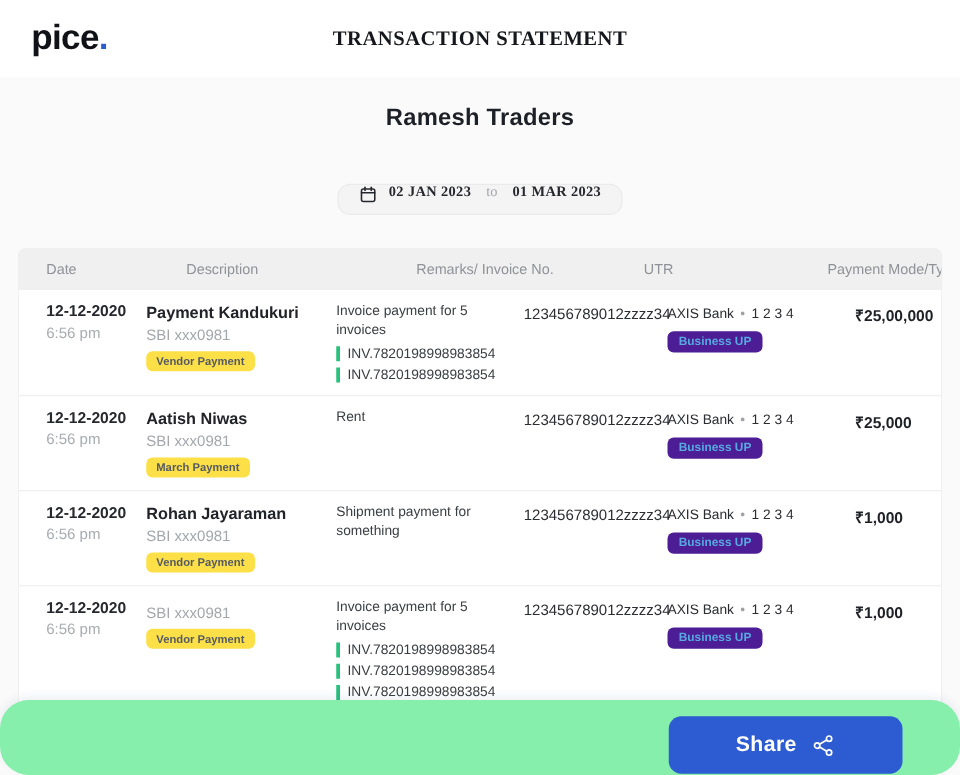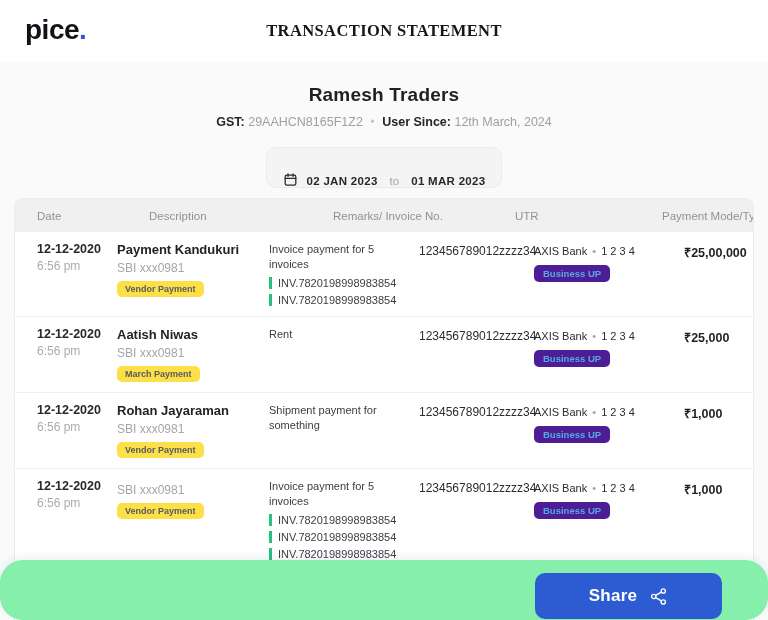--- a/index.html
+++ b/index.html
@@ -15,21 +15,21 @@
   
   .merchant { position:absolute; top:84px; left:0; right:0; text-align:center; }
   .merchant-name { font-size:19px; font-weight:700; color:#1d2026; letter-spacing:0.2px; }
   .merchant-meta { margin-top:9px; font-size:12.5px; }
   .meta-label { color:#24262b; font-weight:700; }
   .meta-value { color:#9da0a6; font-weight:500; }
   .meta-sep { color:#c3c6cb; margin:0 4px; }
 
   
   .chip-wrap { position:absolute; top:147px; left:0; right:0; display:flex; justify-content:center; }
-  .date-chip { display:inline-flex; align-items:flex-end; gap:9px; background:#f4f4f4; border:1px solid #eaeaea; border-radius:10px; height:41px; padding:0 16px; }
+  .date-chip { display:inline-flex; align-items:flex-start; gap:9px; background:#f4f4f4; border:1px solid #eaeaea; border-radius:10px; height:25px; padding:0 16px;font-family:Liberation Serif, serif; }
   .date-chip .cal { width:15px; height:15px; display:inline-flex; }
   .chip-date { font-size:11.5px; font-weight:700; color:#26282d; letter-spacing:0.3px; }
   .chip-to { font-size:11.5px; color:#a3a6ab; margin:0 3px; }
 
   
   .card { position:absolute; top:198px; left:14px; right:14px; bottom:0; background:#ffffff; border:1px solid #ececec; border-bottom:none; border-radius:8px 8px 0 0; overflow:hidden; }
   .grid-row { display:grid; grid-template-columns:80px 152px 150px 115px 150px 1fr; padding:0 22px; }
   .thead { background:#f0f0f0; height:33px; align-items:center;gap:32px; }
   .th { font-size:11.5px; color:#8f9297; font-weight:500; }
   .th.right, .cell.right { text-align:left; }
@@ -62,27 +62,20 @@
 </head>
 <body>
 
 <div class="topbar">
   <div class="logo"><span>pice</span><span class="dot">.</span></div>
   <div class="topbar-title">TRANSACTION STATEMENT</div>
 </div>
 
 <div class="merchant">
   <div class="merchant-name">Ramesh Traders</div>
-  <div class="merchant-meta">
-    <span class="meta-label">GST:</span>
-    <span class="meta-value">29AAHCN8165F1Z2</span>
-    <span class="meta-sep">•</span>
-    <span class="meta-label">User Since:</span>
-    <span class="meta-value">12th March, 2024</span>
-  </div>
 </div>
 
 <div class="chip-wrap">
   <div class="date-chip">
     <span class="cal">
       <svg viewBox="0 0 24 24" fill="none" stroke="#26282d" stroke-width="2" stroke-linecap="round">
         <rect x="3.5" y="5" width="17" height="16" rx="2.5"></rect>
         <line x1="3.5" y1="10" x2="20.5" y2="10"></line>
         <line x1="8" y1="3" x2="8" y2="7"></line>
         <line x1="16" y1="3" x2="16" y2="7"></line>

